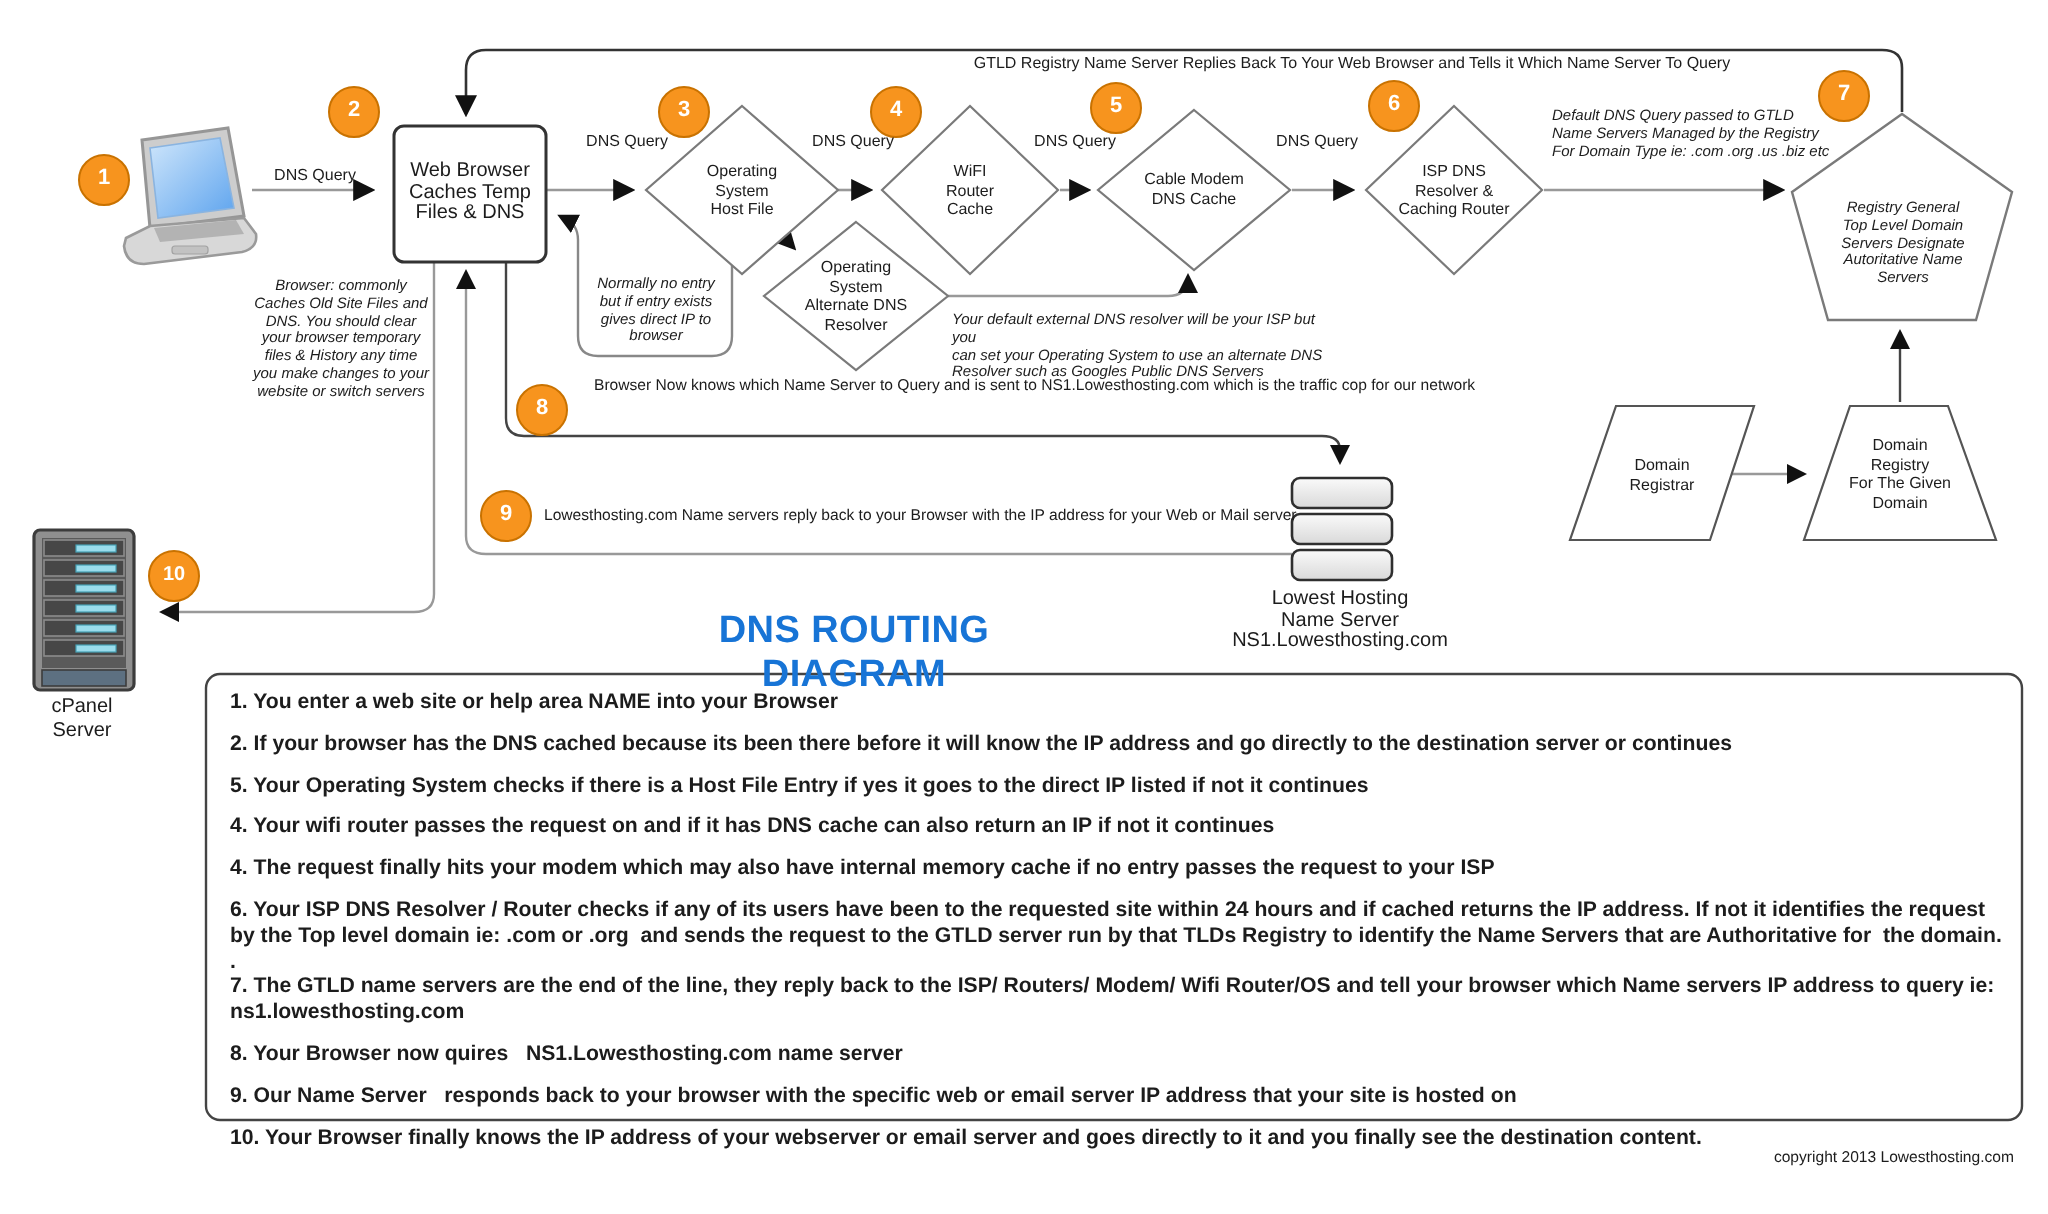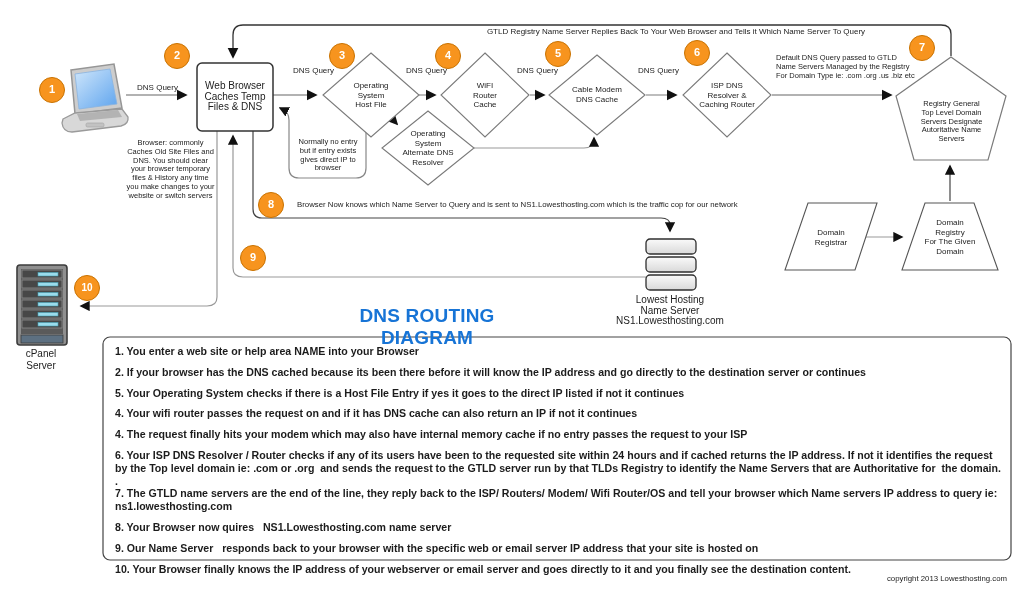--- a/index.html
+++ b/index.html
@@ -7,21 +7,21 @@
          font-family:"Liberation Sans",sans-serif;color:#1c1c1c;}
   .abs{position:absolute;}
   .lbl{position:absolute;white-space:pre-line;color:#1c1c1c;}
   .c{text-align:center;}
   .nowrap{white-space:nowrap;}
   .marker{position:absolute;width:26px;height:26px;border-radius:50%;
           background:#F7941E;border:1.6px solid #C97200;color:#fff;
           font-weight:bold;font-size:11px;line-height:23px;text-align:center;box-sizing:border-box;}
   .f8{font-size:8px;line-height:9.5px;}
   .f85{font-size:10px;line-height:10.5px;}
-  .f75{font-size:7.5px;line-height:8.8px;}
+  .f75{font-size:7.5px;line-height:8.8px;font-style:italic;}
   .title{font-size:19px;font-weight:bold;color:#1774D6;letter-spacing:.2px;}
   .steps{position:absolute;left:115px;top:345px;width:890px;font-size:10.6px;line-height:12.8px;}
   .steps div{margin-bottom:8px;white-space:pre-wrap;font-weight:bold;}
   svg{display:block;}
 </style>
 </head>
 <body>
 
 <div id="stage">
 
@@ -164,24 +164,28 @@
 but if entry exists
 gives direct IP to
 browser</div>
   <div class="lbl f75 c" style="left:118px;top:139px;width:105px">Browser: commonly
 Caches Old Site Files and
 DNS.  You should clear
 your browser temporary
 files &amp; History any time
 you make changes to your
 website or switch servers</div>
+  <div class="lbl f75" style="left:476px;top:156px;width:195px">Your default external DNS resolver will be your ISP but you
+can set your Operating System to use an alternate DNS
+Resolver such as Googles Public DNS Servers</div>
   <div class="lbl f75" style="left:776px;top:54px;width:158px">Default DNS Query passed to GTLD
 Name Servers Managed by the Registry
 For Domain Type ie: .com  .org .us .biz etc</div>
-  <div class="lbl nowrap" style="left:297px;top:200px;font-size:7.8px">Browser Now knows which Name Server to Query and is sent to NS1.Lowesthosting.com which is the traffic cop for our network</div>
+  <div class="lbl nowrap" style="left:297px;top:188px;font-size:7.8px">Browser Now knows which Name Server to Query and is sent to NS1.Lowesthosting.com which is the traffic cop for our network</div>
+  <div class="lbl nowrap" style="left:272px;top:253px;font-size:7.8px">Lowesthosting.com Name servers reply back to your Browser with the IP address for your Web or  Mail server</div>
 
   <div class="lbl title c" style="left:318px;top:305px;width:218px">DNS ROUTING DIAGRAM</div>
 
   <div class="steps">
     <div>1. You enter a web site or help area NAME into your Browser</div>
     <div>2. If your browser has the DNS cached because its been there before it will know the IP address and go directly to the destination server or continues</div>
     <div>5. Your Operating System checks if there is a Host File Entry if yes it goes to the direct IP listed if not it continues</div>
     <div>4. Your wifi router passes the request on and if it has DNS cache can also return an IP if not it continues</div>
     <div>4. The request finally hits your modem which may also have internal memory cache if no entry passes the request to your ISP</div>
     <div style="margin-bottom:0">6. Your ISP DNS Resolver / Router checks if any of its users have been to the requested site within 24 hours and if cached returns the IP address. If not it identifies the request by the Top level domain ie: .com or .org  and sends the request to the GTLD server run by that TLDs Registry to identify the Name Servers that are Authoritative for  the domain.</div>

